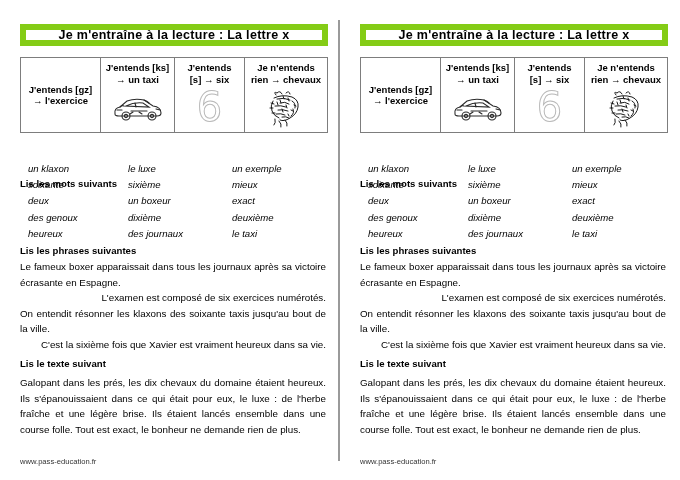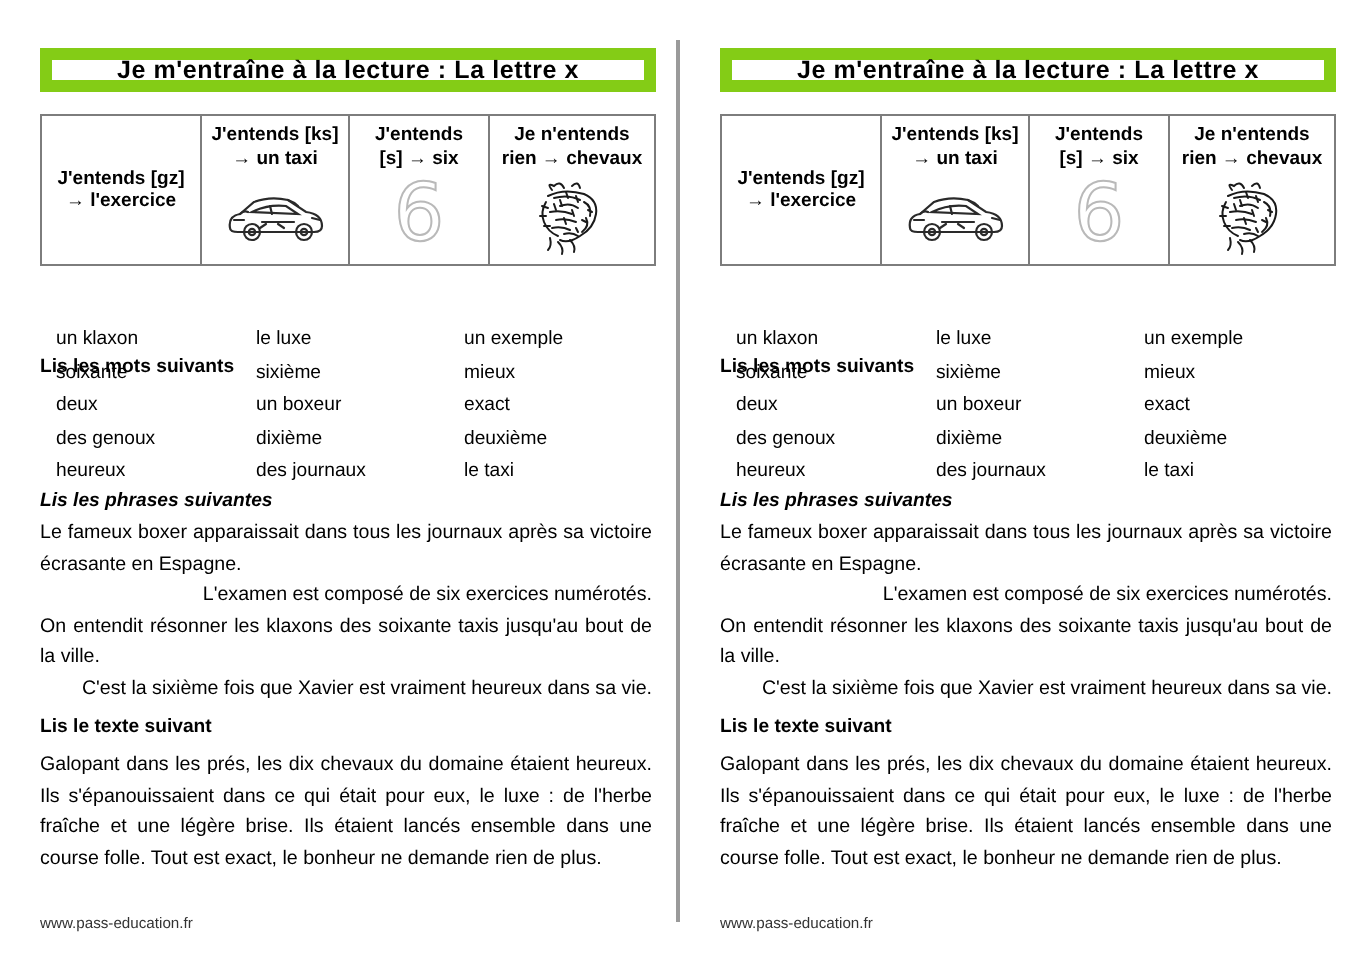--- a/index.html
+++ b/index.html
@@ -113,34 +113,35 @@
 
   
   .heading {
     position: absolute;
     left: 0;
     font-size: 9.6px;
     font-weight: bold;
     white-space: nowrap;
   }
   .h-mots    { top: 150px; margin-top: 28px; }
-  .h-phrases { top: 245px; font-style: italic; }
+  .h-phrases { top: 245px; }
   .h-texte   { top: 358px; }
 
   
   .words {
     position: absolute;
     left: 8px;
     top: 160px;
     width: 300px;
   }
   .word-row {
     display: flex;
     height: 16.4px;
-    align-items: flex-end;
+    align-items: center;
+    font-style: italic;
   }
   .word-cell {
     font-size: 9.6px;
     line-height: 13px;
     white-space: nowrap;
   }
   .word-cell.w1 { width: 100px; }
   .word-cell.w2 { width: 104px; }
   .word-cell.w3 { width: 96px; }
 

